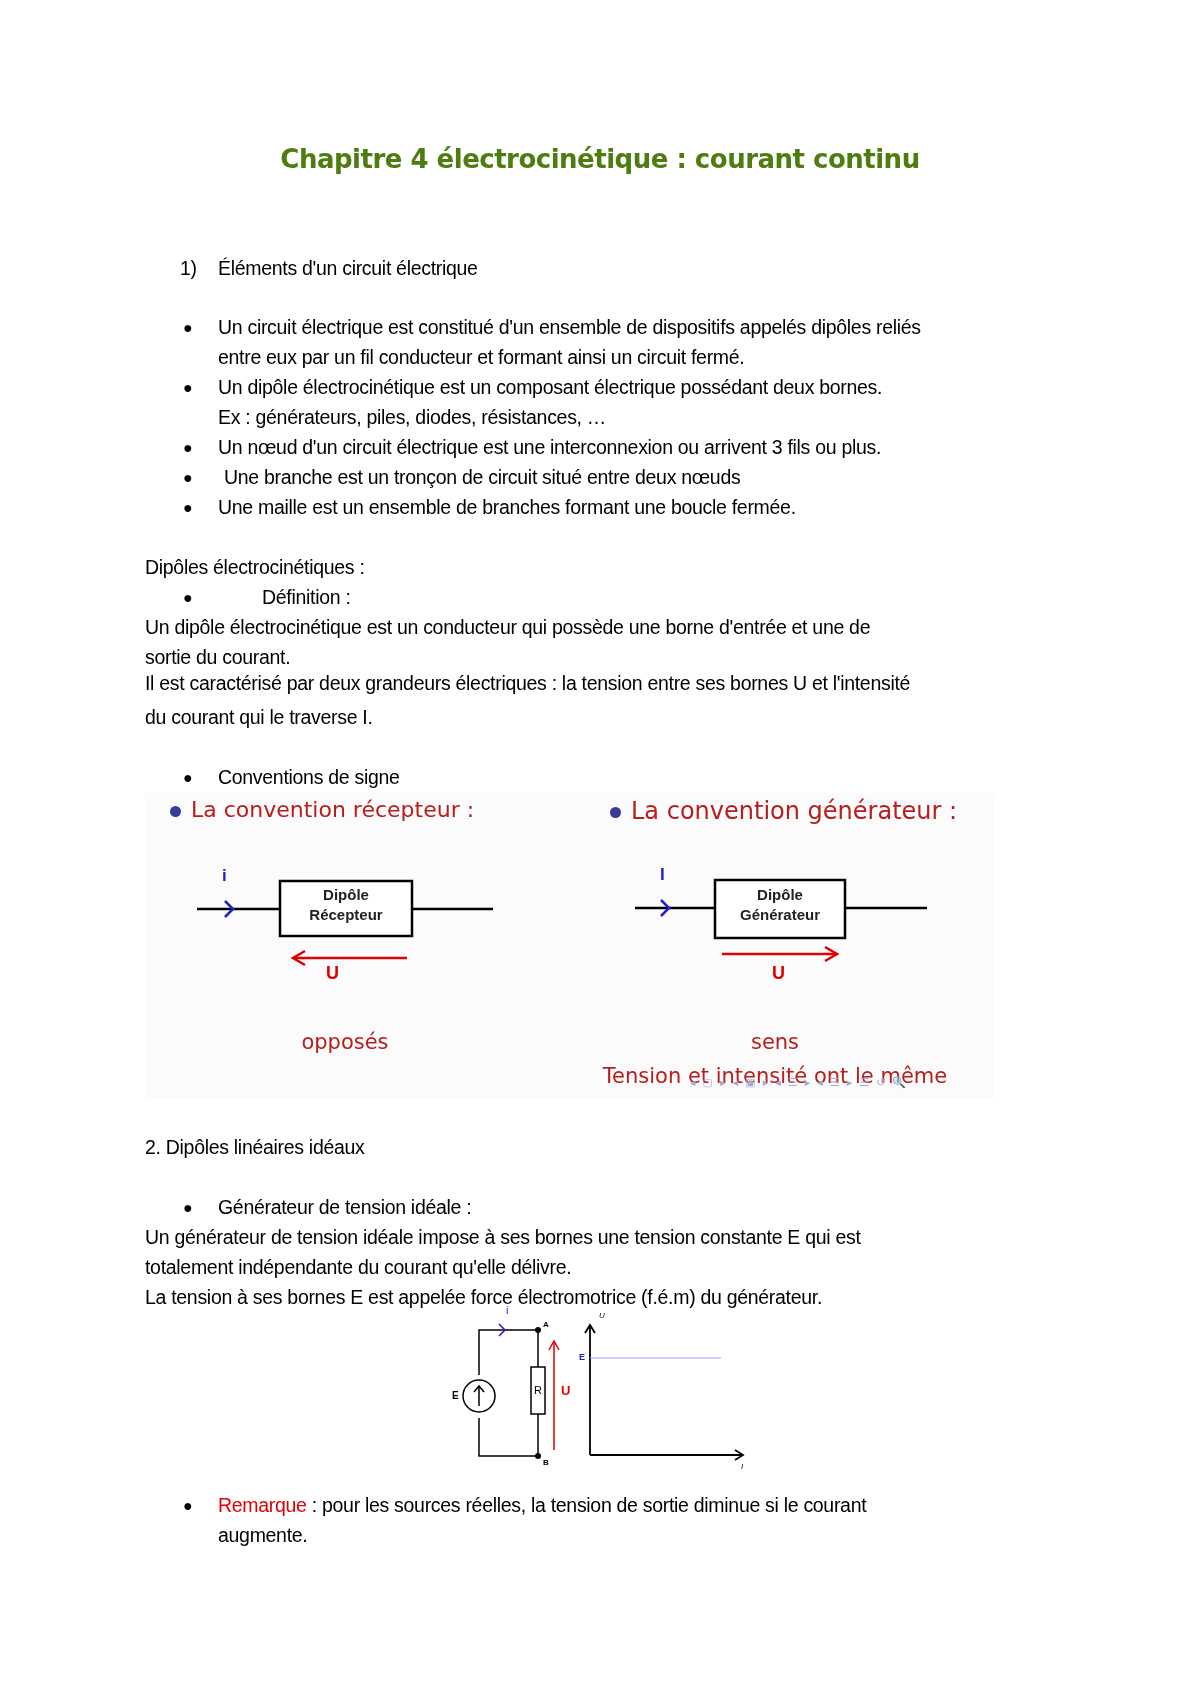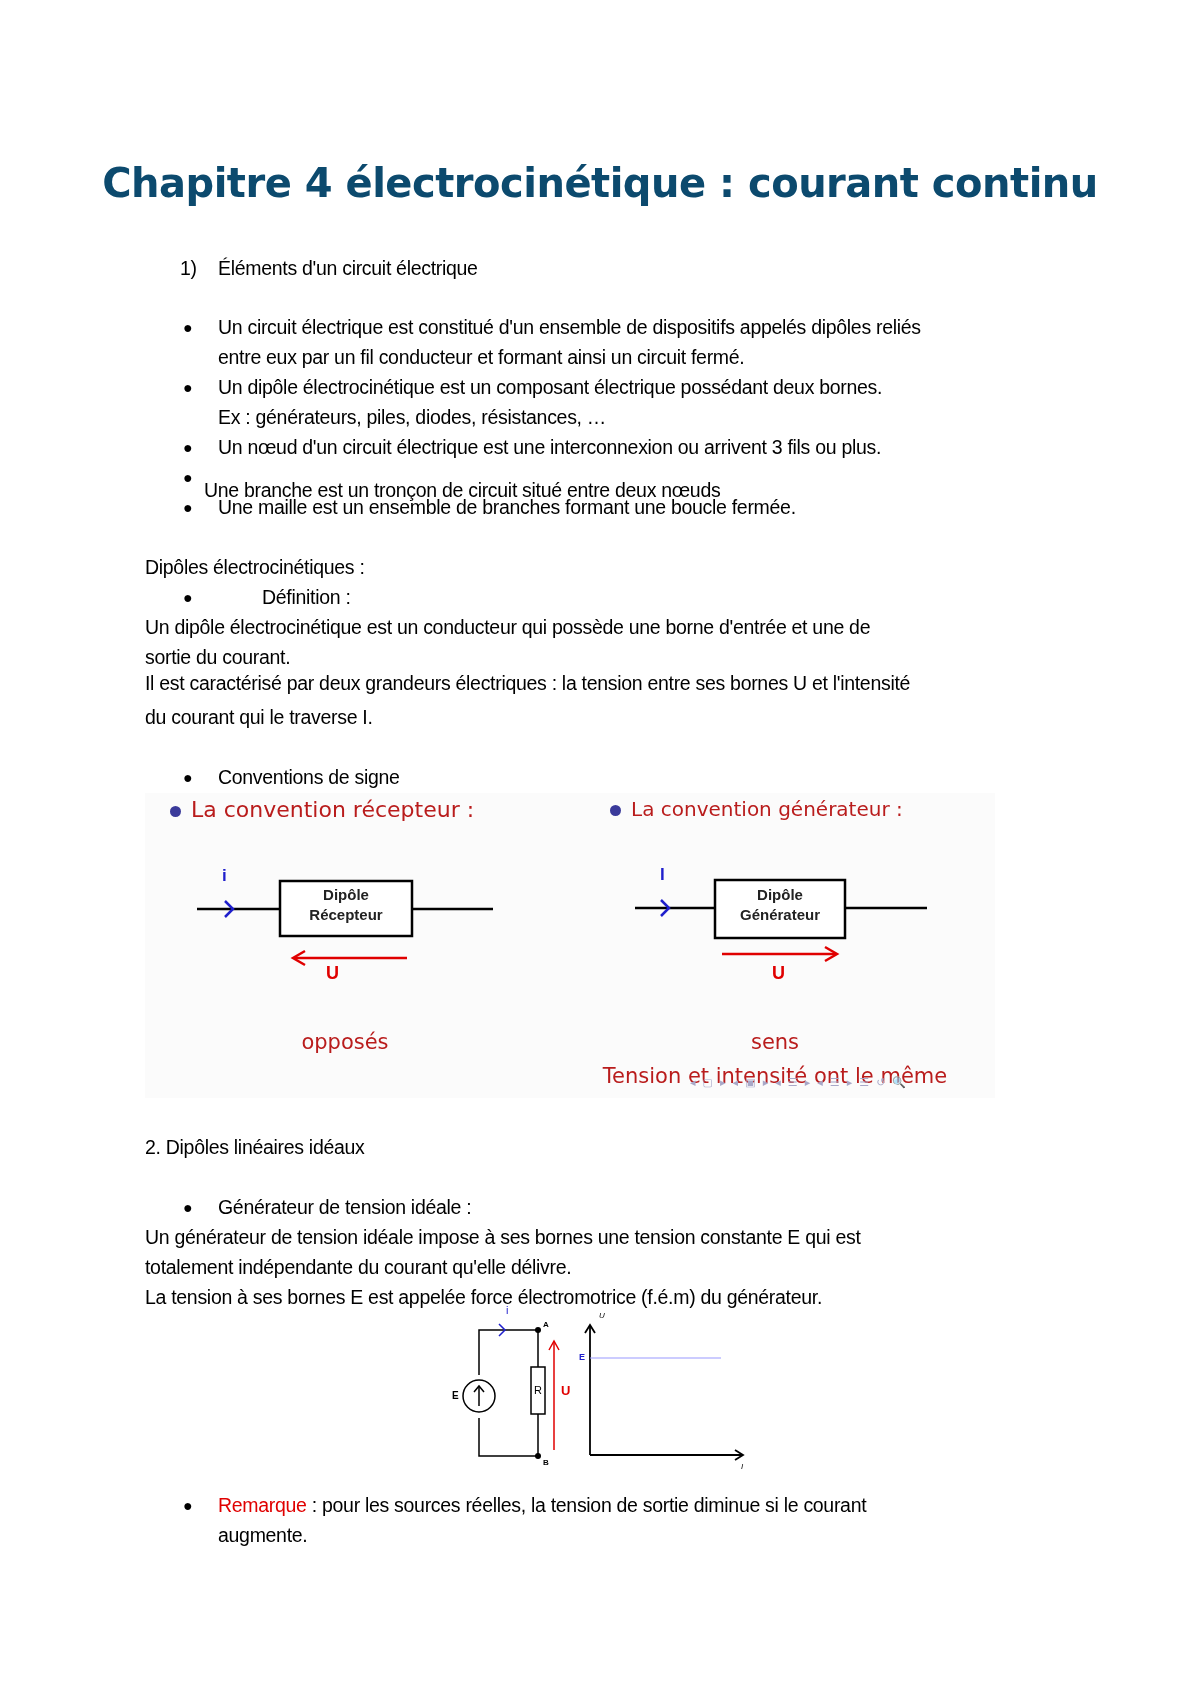--- a/index.html
+++ b/index.html
@@ -1,20 +1,20 @@
 <!DOCTYPE html>
 <html><head>
 <meta charset="utf-8">
 <style>
   html, body { margin:0; padding:0; background:#ffffff; }
   body { width:1200px; height:1698px; position:relative; overflow:hidden;
          font-family:"Liberation Sans", sans-serif; color:#000; }
   .abs { position:absolute; }
-  .title { left:0; width:1200px; top:160px; text-align:center; color:#0c4a6e;
-           font-size:40px; font-weight:bold; font-family:"DejaVu Sans", sans-serif; letter-spacing:-0.5px; }
+  .title { left:0; width:1200px; top:144px; text-align:center; color:#4d7c0f;
+           font-size:26px; font-weight:bold; font-family:"DejaVu Sans", sans-serif; letter-spacing:-0.5px; }
   .txt { font-size:19.5px; line-height:29.5px; letter-spacing:-0.3px; white-space:nowrap; }
   .bul { position:absolute; font-size:16px; line-height:29.5px; }
   .figure-box { background:#fbfbfb; }
   .slide-text { font-family:"DejaVu Sans", sans-serif; color:#b91c1c; }
   .red { color:#e00000; }
 </style>
 </head>
 <body>
 
 <div class="abs title">Chapitre 4 électrocinétique : courant continu</div>
@@ -28,21 +28,21 @@
   <div class="abs txt" style="left:218px; top:343px;">entre eux par un fil conducteur et formant ainsi un circuit fermé.</div>
 
   <span class="bul" style="left:183px; top:373px;">●</span>
   <div class="abs txt" style="left:218px; top:373px;">Un dipôle électrocinétique est un composant électrique possédant deux bornes.</div>
   <div class="abs txt" style="left:218px; top:403px;">Ex : générateurs, piles, diodes, résistances, …</div>
 
   <span class="bul" style="left:183px; top:433px;">●</span>
   <div class="abs txt" style="left:218px; top:433px;">Un nœud d'un circuit électrique est une interconnexion ou arrivent 3 fils ou plus.</div>
 
   <span class="bul" style="left:183px; top:463px;">●</span>
-  <div class="abs txt" style="left:204px; top:463px;margin-top:13px;">Une branche est un tronçon de circuit situé entre deux nœuds</div>
+  <div class="abs txt" style="left:224px; top:463px;">Une branche est un tronçon de circuit situé entre deux nœuds</div>
 
   <span class="bul" style="left:183px; top:493px;">●</span>
   <div class="abs txt" style="left:218px; top:493px;">Une maille est un ensemble de branches formant une boucle fermée.</div>
 </div>
 
 <div class="abs txt" style="left:145px; top:553px;">Dipôles électrocinétiques :</div>
 <span class="bul" style="left:183px; top:583px;">●</span>
 <div class="abs txt" style="left:218px; top:583px;margin-left:44px;">Définition :</div>
 <div class="abs txt" style="left:145px; top:613px;">Un dipôle électrocinétique est un conducteur qui possède une borne d'entrée et une de</div>
 <div class="abs txt" style="left:145px; top:643px;">sortie du courant.</div>
@@ -51,21 +51,21 @@
 
 <span class="bul" style="left:183px; top:763px;">●</span>
 <div class="abs txt" style="left:218px; top:763px;">Conventions de signe</div>
 
 <div class="abs figure-box" style="left:145px; top:793px; width:850px; height:305px;">
 
   <div class="abs slide-text" style="left:25px; top:4px; font-size:22px; white-space:nowrap;">
     <span style="display:inline-block; width:11px; height:11px; border-radius:50%; background:#3a3a9a; margin-right:10px; vertical-align:middle;"></span><span>La convention récepteur :</span>
   </div>
 
-  <div class="abs slide-text" style="left:465px; top:4px; font-size:20px; white-space:nowrap;">
+  <div class="abs slide-text" style="left:465px; top:4px; font-size:24px; white-space:nowrap;">
     <span style="display:inline-block; width:11px; height:11px; border-radius:50%; background:#3a3a9a; margin-right:10px; vertical-align:middle;"></span><span>La convention générateur :</span>
   </div>
 
   <svg class="abs" style="left:0; top:0;" width="850" height="305">
 
     <g>
       <line x1="52" y1="116" x2="135" y2="116" stroke="#000" stroke-width="2.5"></line>
       <polyline points="80,108 88,116 80,124" fill="none" stroke="#1f1fcc" stroke-width="2.5"></polyline>
       <rect x="135" y="88" width="132" height="55" fill="#fff" stroke="#000" stroke-width="2.5"></rect>
       <line x1="267" y1="116" x2="348" y2="116" stroke="#000" stroke-width="2.5"></line>

